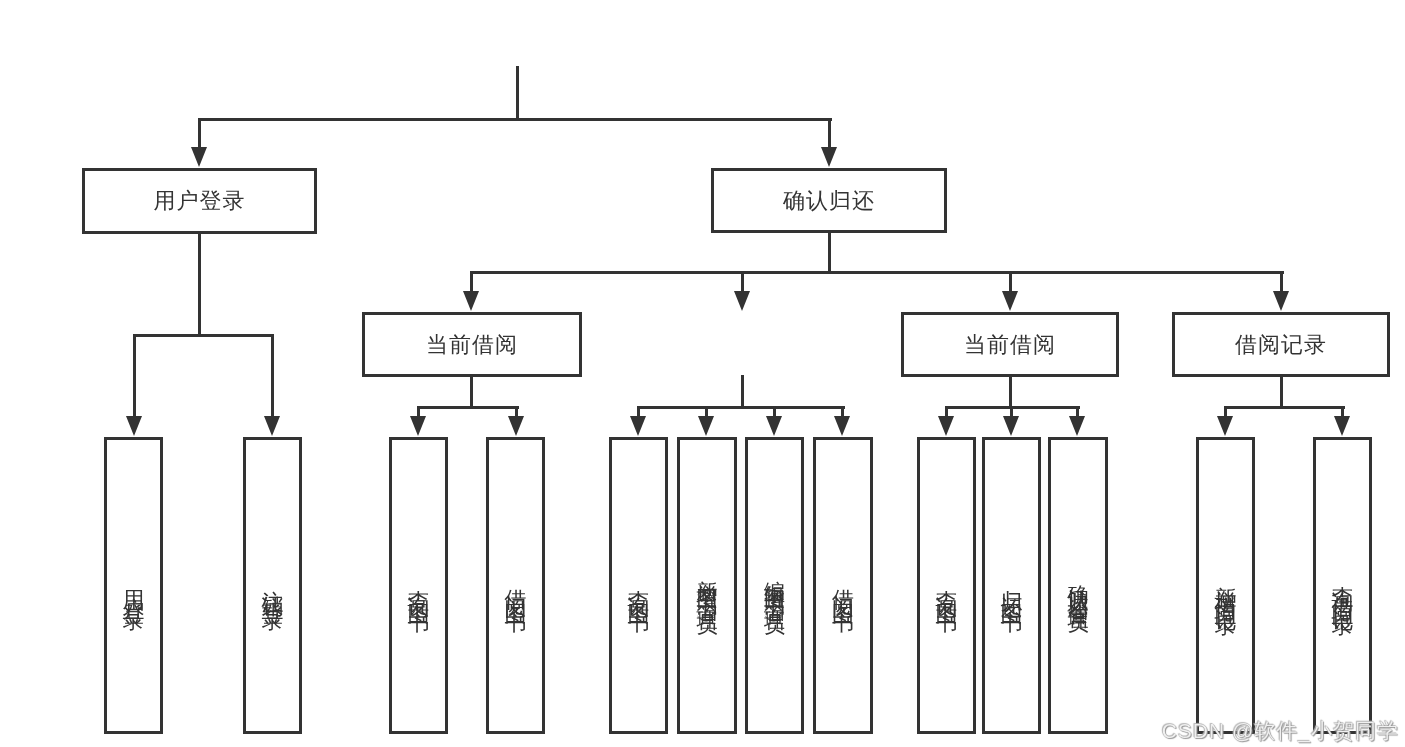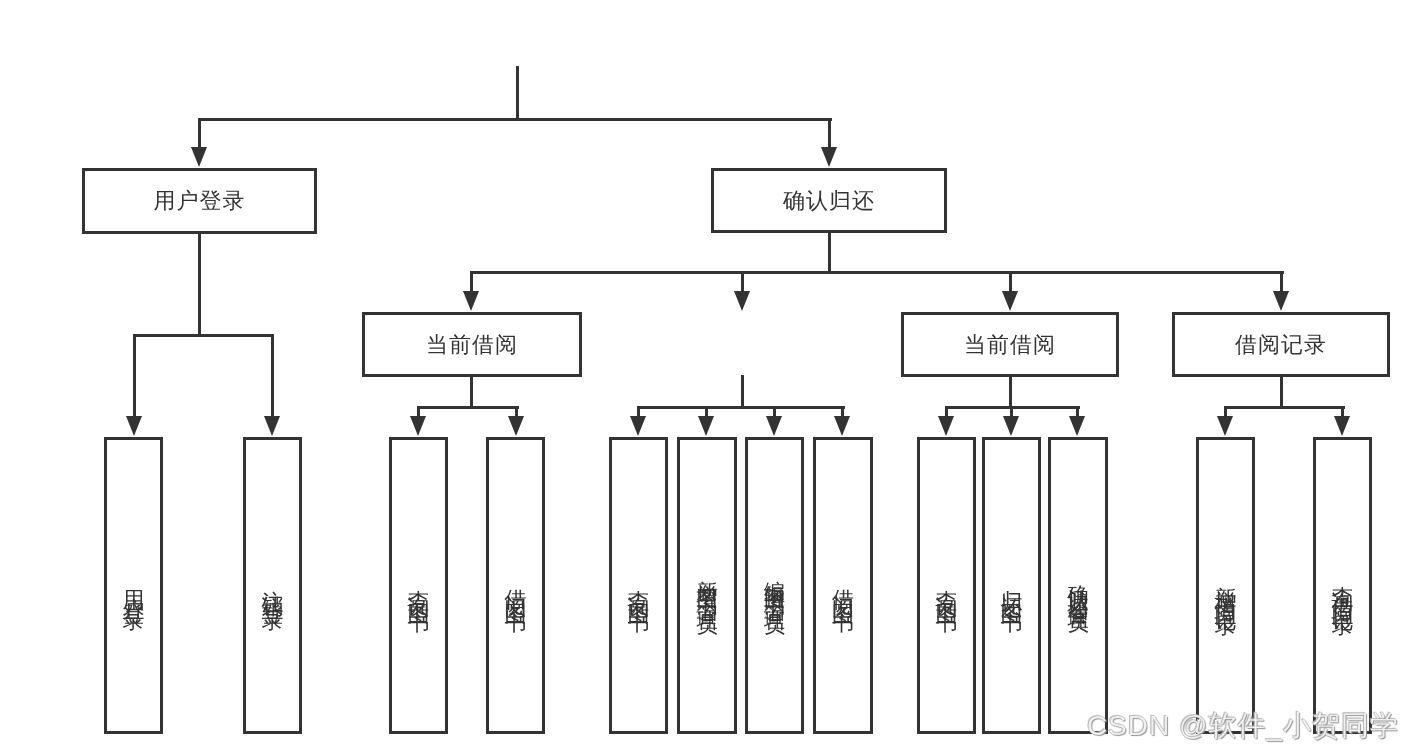--- a/index.html
+++ b/index.html
@@ -23,21 +23,21 @@
   .vbox{
     position:absolute;box-sizing:border-box;border:3px solid #333333;background:#ffffff;
     display:flex;align-items:center;justify-content:center;
   }
   .vtext{
     writing-mode:vertical-rl;text-orientation:mixed;
     font-size:22px;letter-spacing:7px;color:#333333;white-space:nowrap;
   }
   .watermark{
     position:absolute;right:6px;bottom:2px;z-index:5;
-    font-size:28px;letter-spacing:1px;
+    font-size:21px;letter-spacing:1px;
     color:#f0f0f0;
     text-shadow:0 0 1px #7a7a7a,1px 1px 1px #9a9a9a,-1px -1px 1px #bdbdbd;
     pointer-events:none;
   }
 </style>
 </head>
 <body>
 
 <div class="canvas">
 

